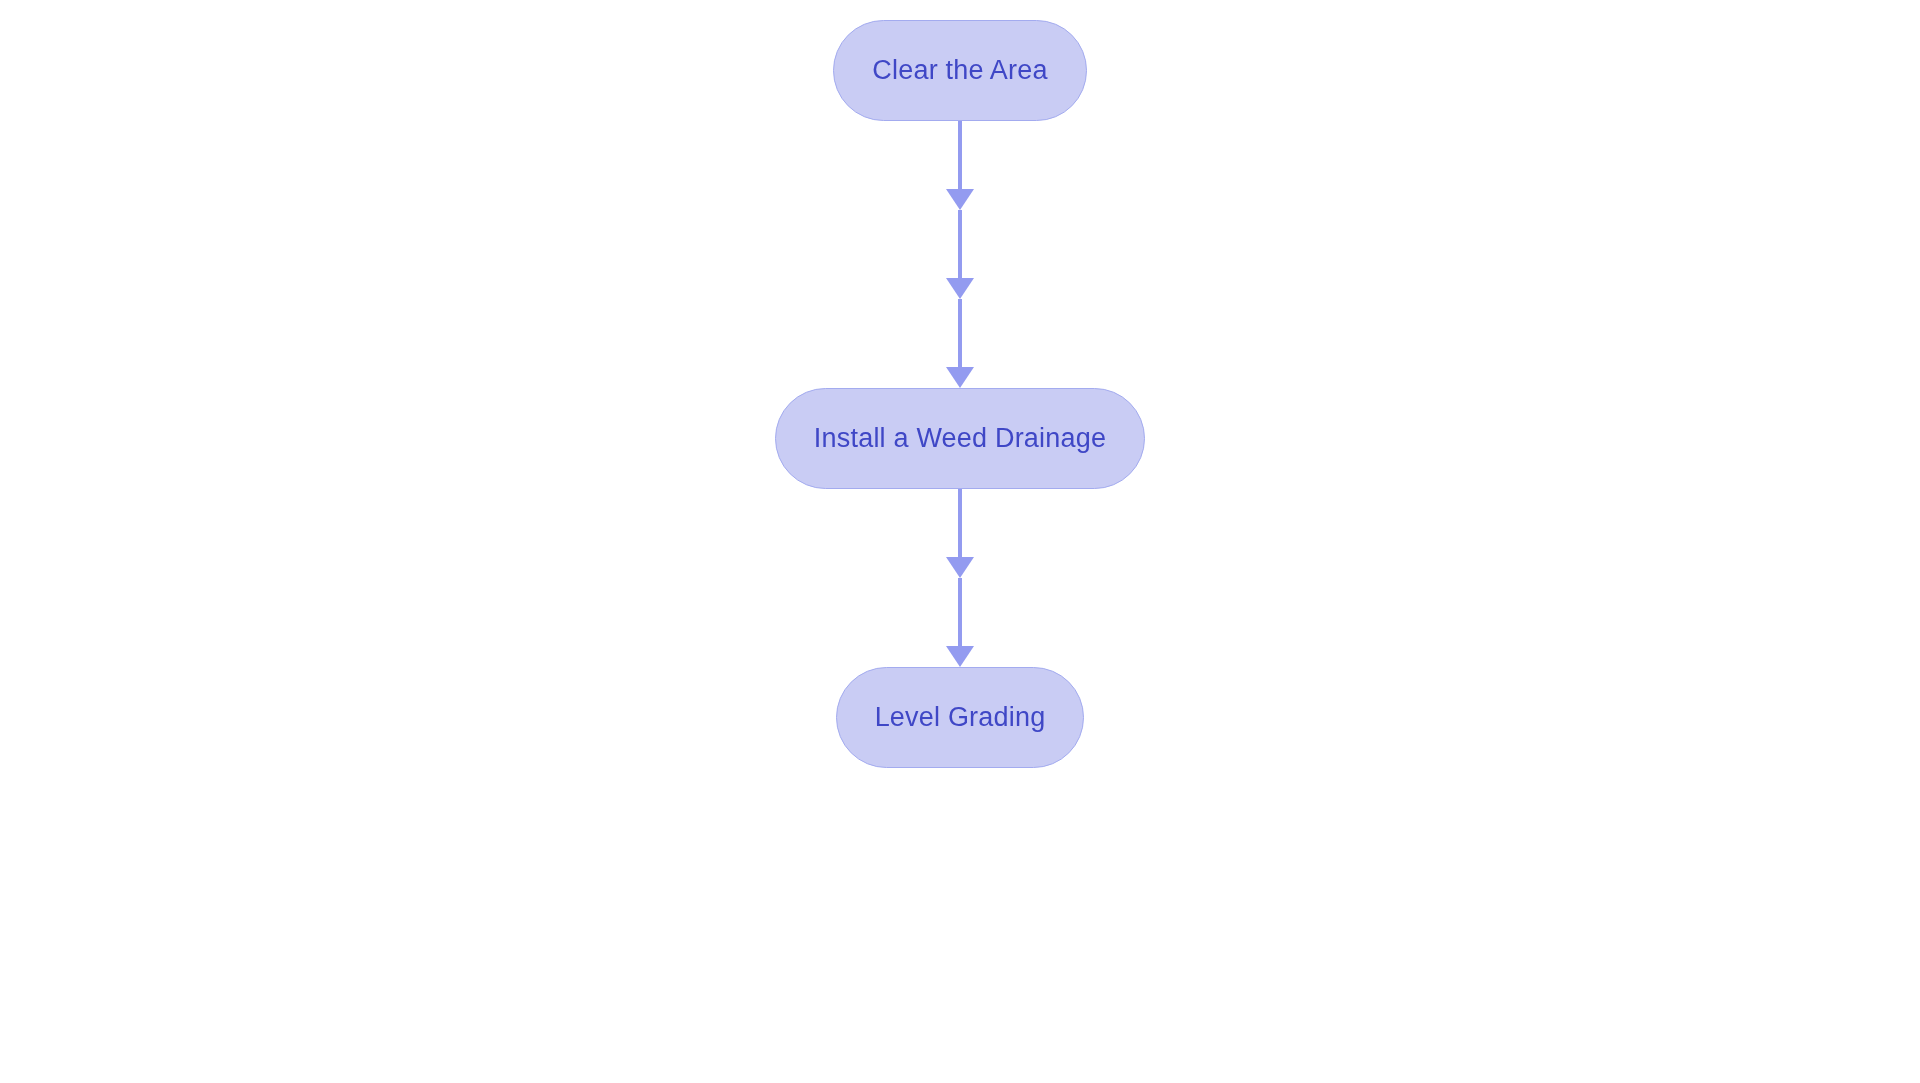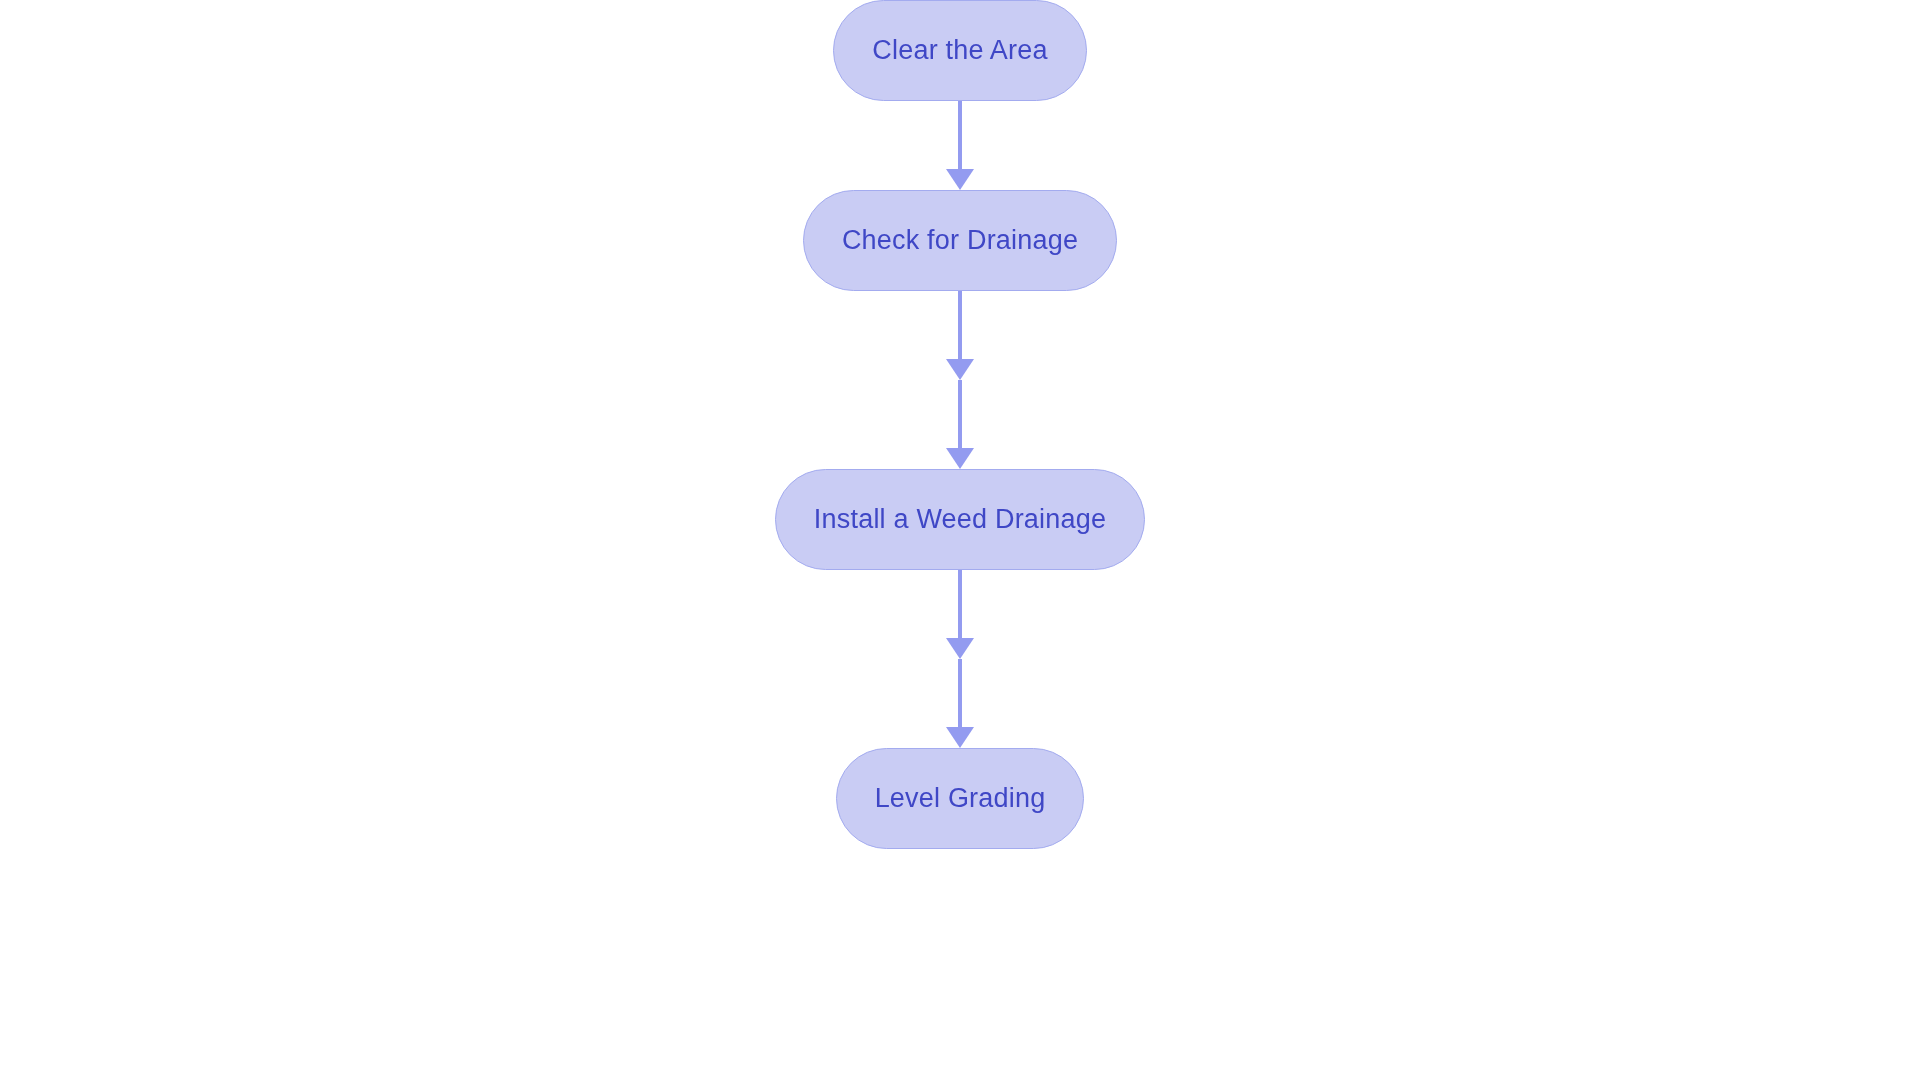--- a/index.html
+++ b/index.html
@@ -17,21 +17,21 @@
     overflow: hidden;
     font-family: "Liberation Sans", sans-serif;
   }
   .canvas {
     position: relative;
     width: 1920px;
     height: 1083px;
     display: flex;
     flex-direction: column;
     align-items: center;
-    padding-top: 0;
+    padding-top: 20px;
   }
   .node {
     height: 101px;
     min-width: 220px;
     padding: 0 38px;
     background: var(--node-fill);
     border: 1.5px solid var(--node-border);
     border-radius: 52px;
     display: flex;
     align-items: center;
@@ -73,23 +73,20 @@
 
   <div class="node">
     <span class="node-label">Clear the Area</span>
   </div>
 
   <div class="edge">
     <span class="edge-shaft"></span>
     <span class="edge-head"></span>
   </div>
 
-  <div class="node">
-    <span class="node-label">Check for Drainage</span>
-  </div>
 
   <div class="edge">
     <span class="edge-shaft"></span>
     <span class="edge-head"></span>
   </div>
 
 
   <div class="edge">
     <span class="edge-shaft"></span>
     <span class="edge-head"></span>

